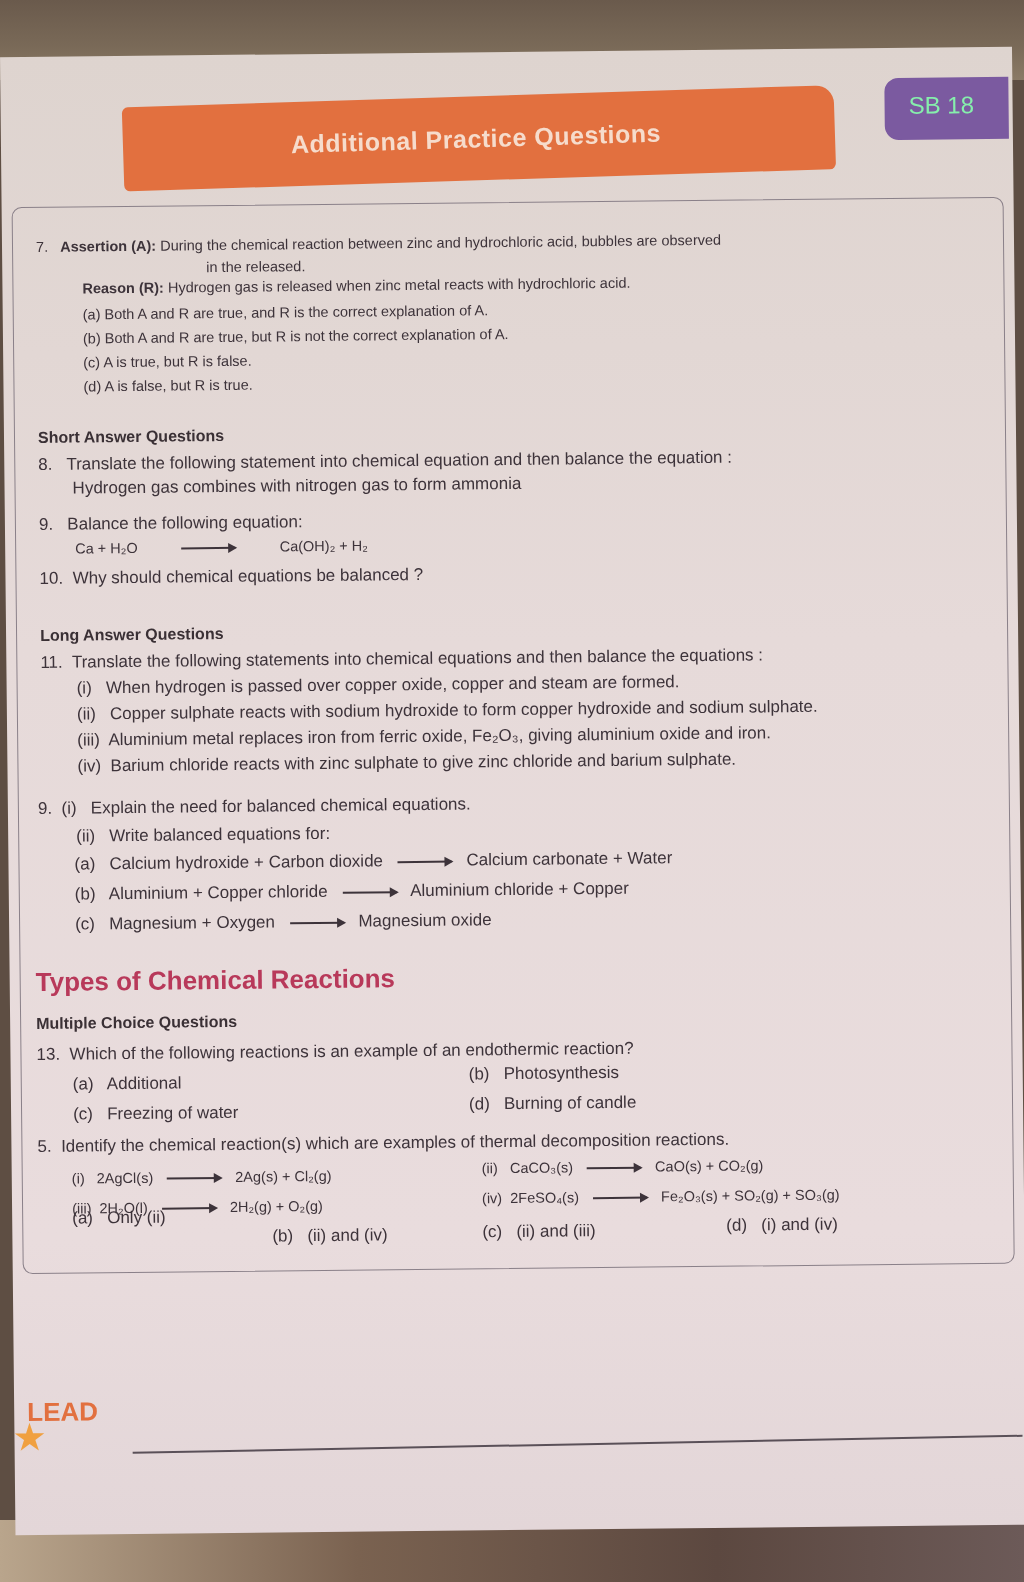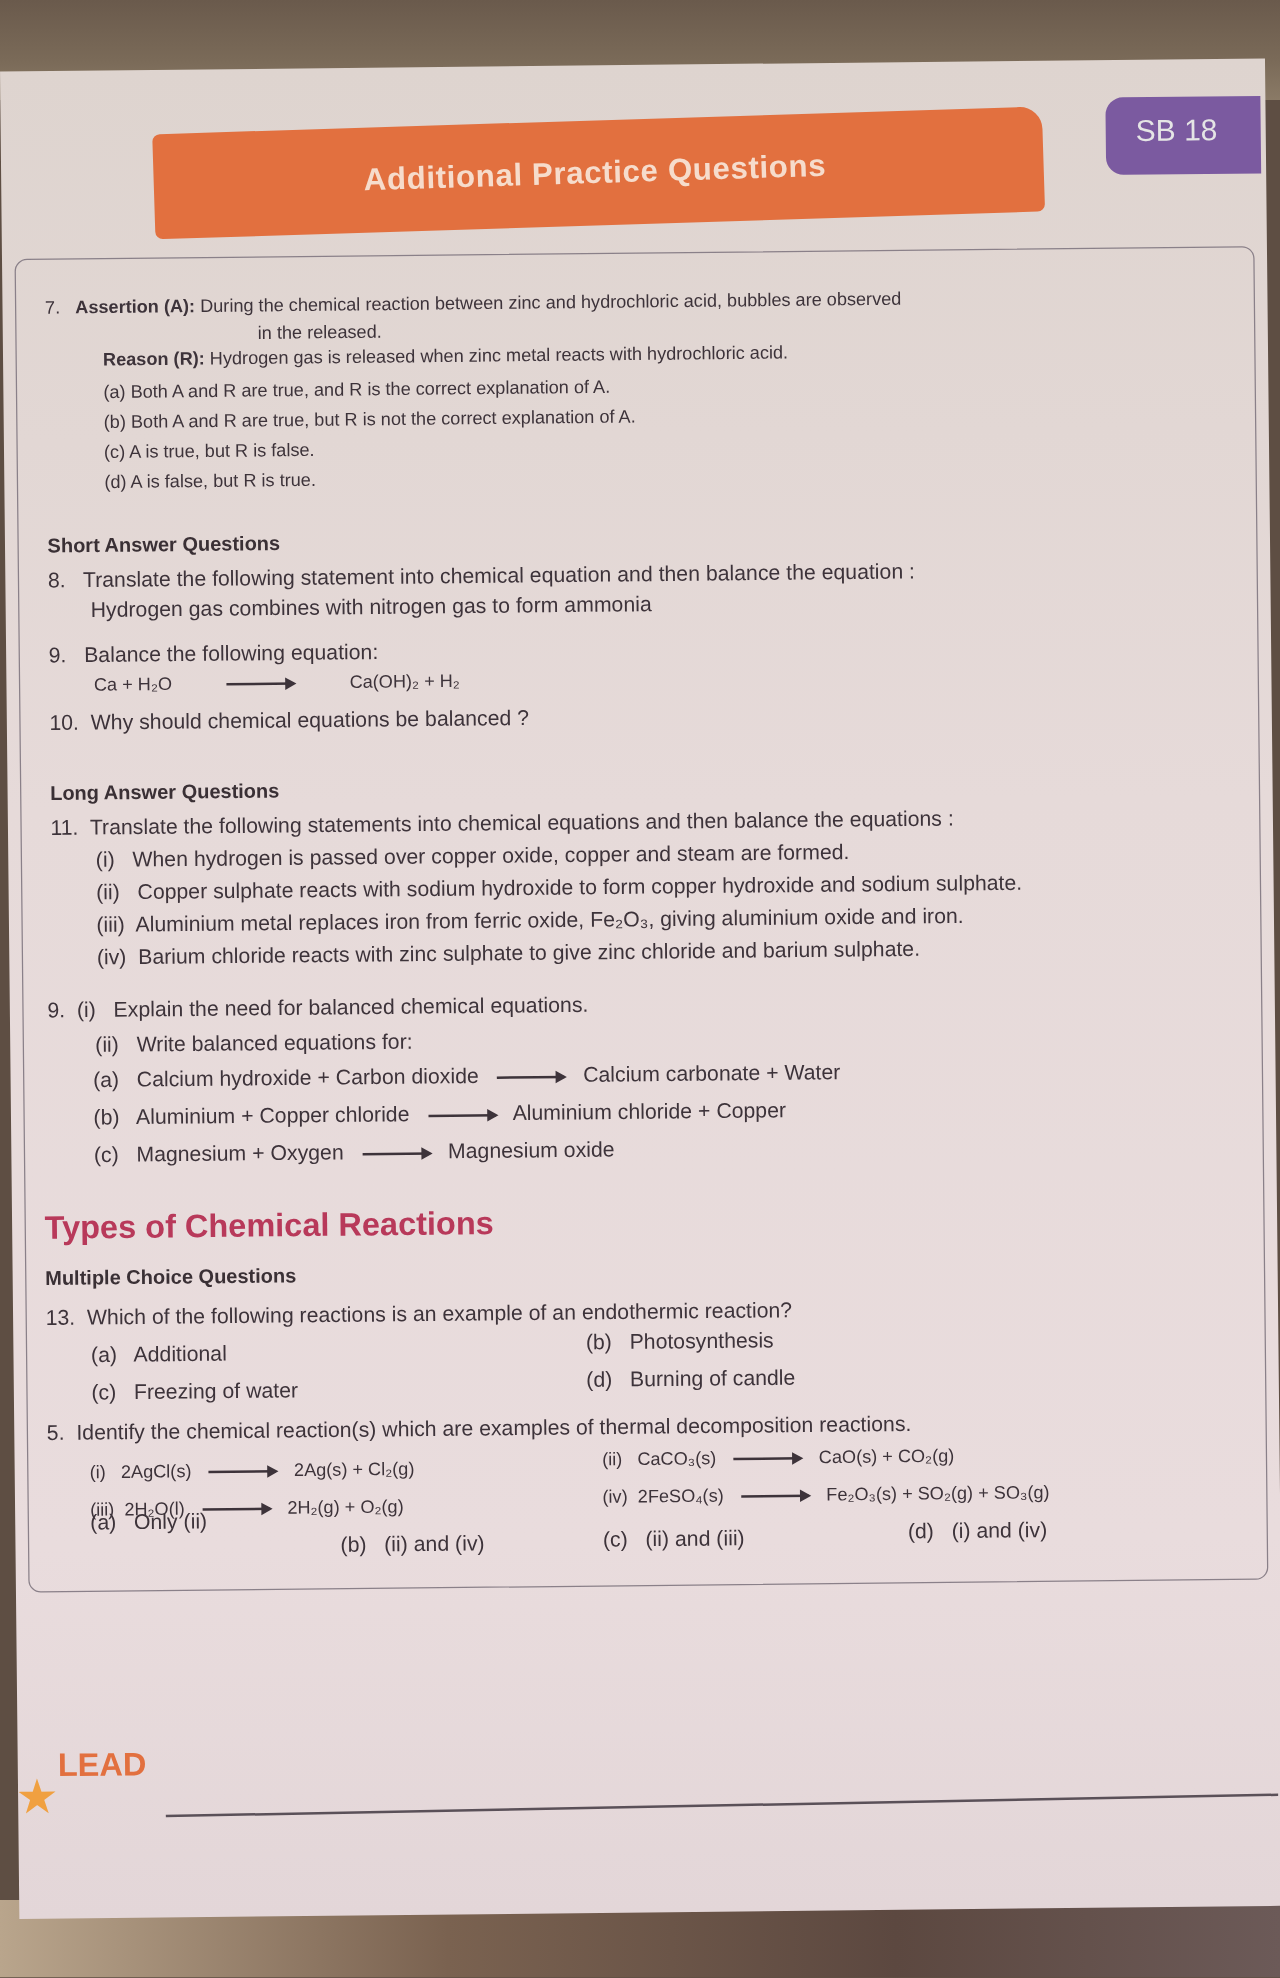--- a/index.html
+++ b/index.html
@@ -34,21 +34,21 @@
     position: absolute; left: 168px; top: 28px;
     font-size: 25px; font-weight: bold; letter-spacing: 0.5px;
     color: #f6dccc;
   }
   .sb-tab {
     position: absolute; left: 884px; top: 30px; width: 124px; height: 62px;
     background: #7b5aa0;
     border-radius: 14px 0 0 14px;
   }
   .sb-text {
-    position: absolute; left: 24px; top: 14px; font-size: 24px; color: #e5e5e5;
+    position: absolute; left: 24px; top: 14px; font-size: 24px; color: #86efac;
   }
   .box {
     position: absolute; left: 10px; top: 150px; width: 990px; height: 1065px;
     border: 1.5px solid #8a8089; border-radius: 10px;
   }
   .txt { position: absolute; white-space: nowrap; font-size: 17px; color: #3d333a; }
   .sm { font-size: 14.5px; }
   .b { font-weight: bold; }
   .heading { font-size: 16px; font-weight: bold; color: #3a3035; }
   .section-title {
@@ -237,16 +237,16 @@
     <span>(c)</span>&nbsp;&nbsp;
     <span>(ii) and (iii)</span>
   </div>
   <div class="txt" style="left:714px; top:1166px;">
     <span>(d)</span>&nbsp;&nbsp;
     <span>(i) and (iv)</span>
   </div>
 
   <div class="logo">
     <span class="logo-star">★</span>
-    <span style="margin-left:26px;">LEAD</span>
+    <span style="margin-left:7px;">LEAD</span>
   </div>
   <div class="bottom-rule"></div>
 </div>
 
 </body></html>

